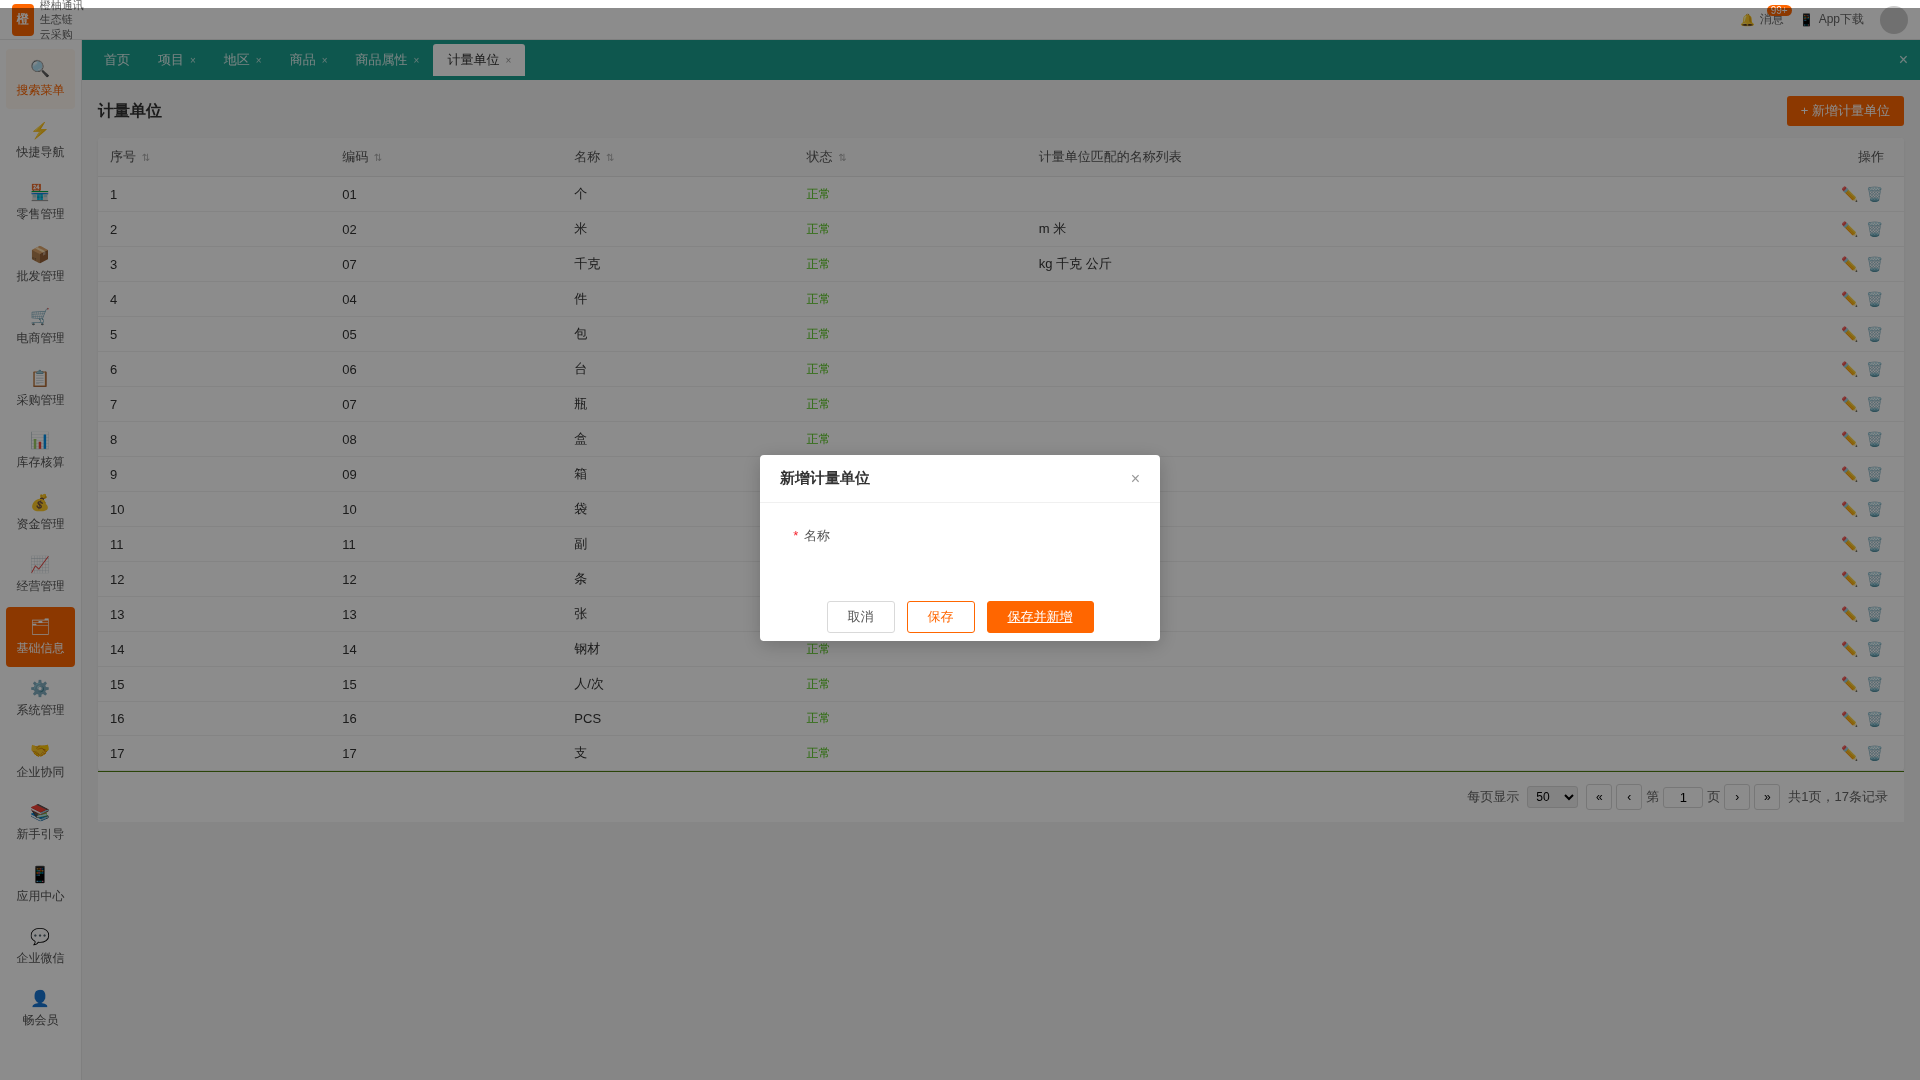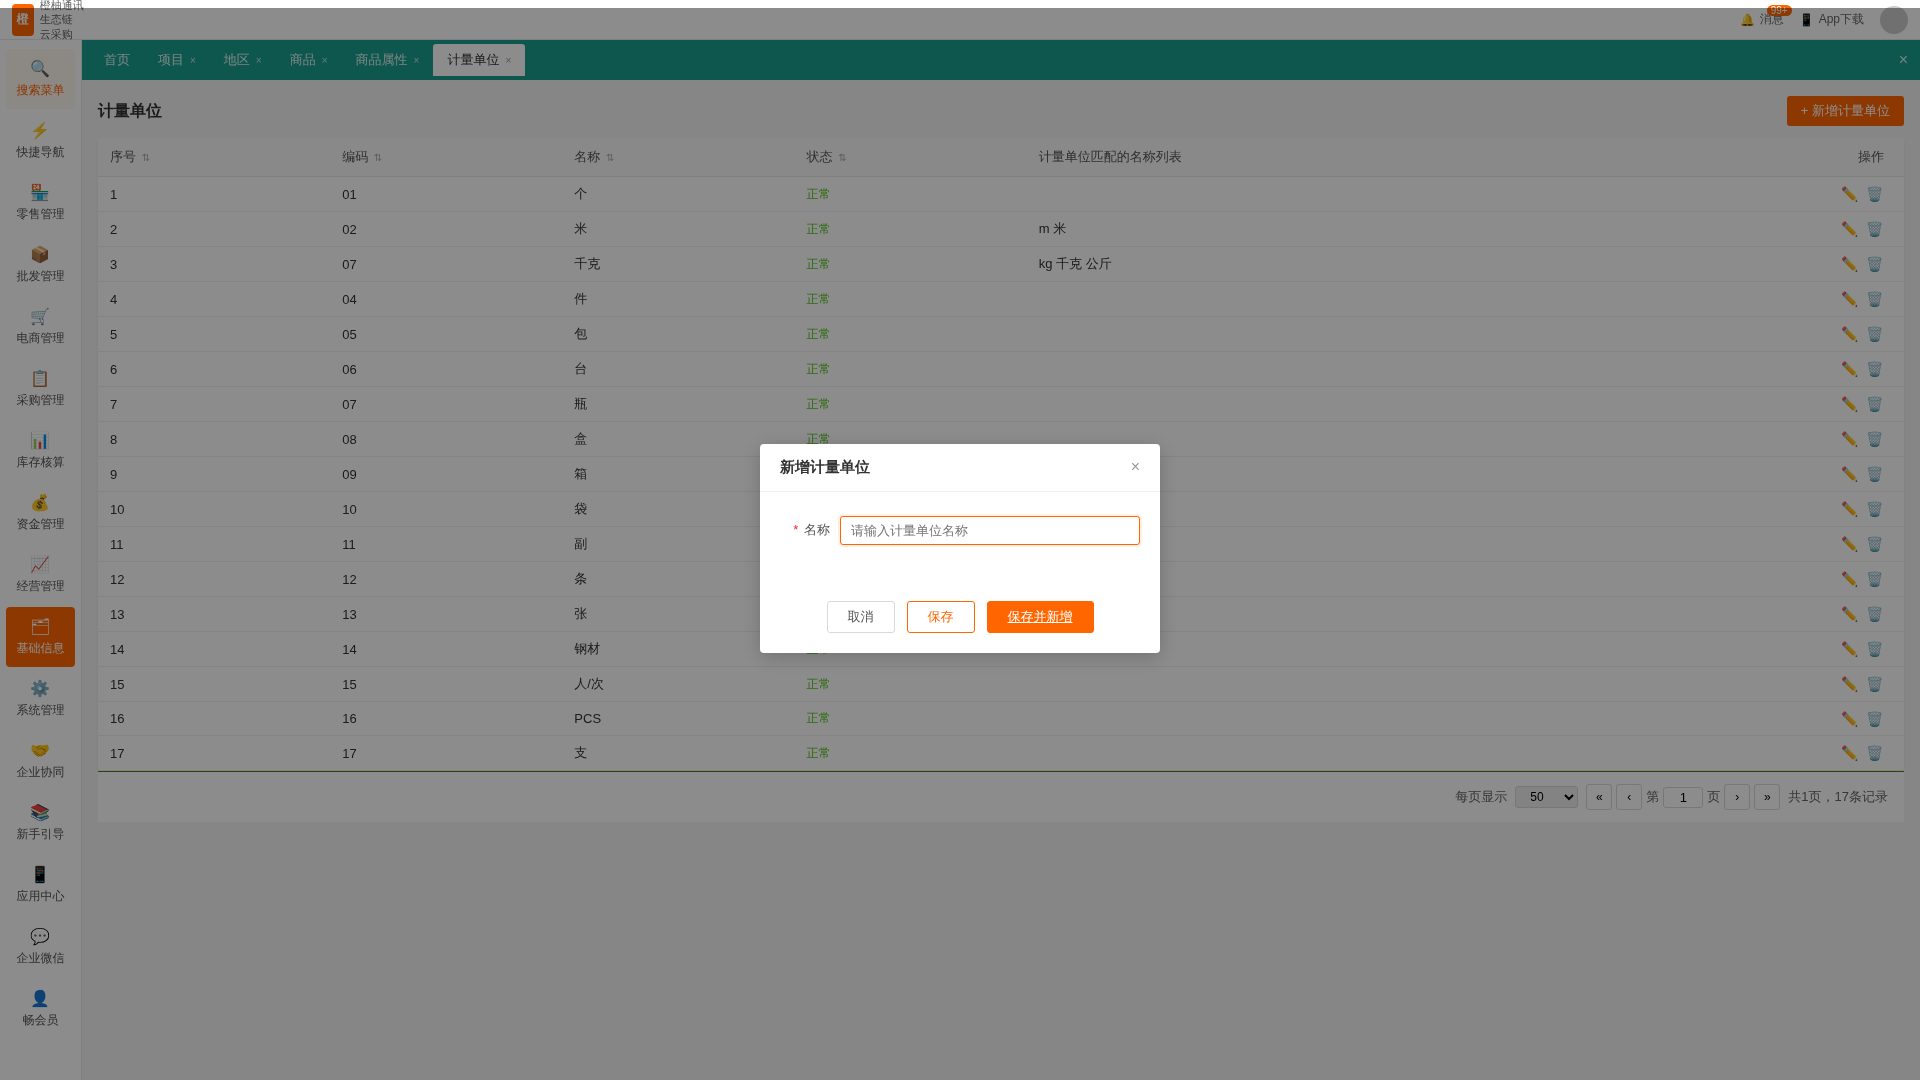--- a/index.html
+++ b/index.html
@@ -52,38 +52,38 @@
     th { padding: 10px 12px; text-align: left; font-weight: 500; color: #555; border-bottom: 1px solid #e8e8e8; font-size: 13px; white-space: nowrap; }
     th .sort-icon { color: #aaa; font-size: 10px; margin-left: 2px; }
     td { padding: 8px 12px; border-bottom: 1px solid #f0f0f0; font-size: 13px; color: #333; }
     .status-normal { color: #52c41a; font-size: 12px; }
     .action-btns { display: flex; gap: 8px; }
     .action-edit { color: #1890ff; cursor: pointer; font-size: 14px; }
     .action-delete { color: #999; cursor: pointer; font-size: 14px; }
 
     
     .pagination-bar { display: flex; align-items: center; justify-content: flex-end; padding: 12px 16px; background: #fff; border-top: 1px solid #4d7c0f; gap: 8px; font-size: 13px; color: #666; }
-    .per-page-select { border: 1px solid #d9d9d9; border-radius: 3px; padding: 2px 10px; font-size: 12px; cursor: pointer; }
+    .per-page-select { border: 1px solid #d9d9d9; border-radius: 3px; padding: 2px 4px; font-size: 12px; cursor: pointer; }
     .page-nav { display: flex; align-items: center; gap: 4px; }
     .page-btn { width: 26px; height: 26px; display: flex; align-items: center; justify-content: center; border: 1px solid #d9d9d9; border-radius: 3px; cursor: pointer; font-size: 12px; background: #fff; }
     .page-input { border: 1px solid #d9d9d9; border-radius: 3px; width: 40px; text-align: center; padding: 2px 4px; font-size: 13px; }
 
     
     .modal-overlay { position: fixed; top: 8px; left: 0; width: 1920px; height: 1080px; background: rgba(0,0,0,0.45); display: flex; align-items: center; justify-content: center; z-index: 1000; }
     .modal { background: #fff; border-radius: 4px; width: 400px; box-shadow: 0 4px 20px rgba(0,0,0,0.2); }
     .modal-header { display: flex; justify-content: space-between; align-items: center; padding: 14px 20px; border-bottom: 1px solid #f0f0f0; }
     .modal-title { font-size: 15px; font-weight: bold; color: #333; }
     .modal-close { cursor: pointer; color: #999; font-size: 16px; line-height: 1; }
     .modal-body { padding: 24px 20px; }
     .form-row { display: flex; align-items: center; margin-bottom: 20px; }
     .form-label { width: 60px; text-align: right; color: #555; font-size: 13px; padding-right: 10px; flex-shrink: 0; }
     .required-star { color: #f5222d; margin-right: 2px; }
     .form-input { flex: 1; border: 1px solid #d9d9d9; border-radius: 3px; padding: 6px 10px; font-size: 13px; outline: none; }
     .form-input.active-input { border-color: #f60; box-shadow: 0 0 0 2px rgba(255,102,0,0.1); }
-    .modal-footer { display: flex; justify-content: center; align-items: center; padding: 12px 20px 20px; gap: 12px; }
+    .modal-footer { display: flex; justify-content: center; align-items: center; padding: 12px 20px 8px; gap: 12px; }
     .btn-cancel { border: 1px solid #d9d9d9; background: #fff; color: #555; padding: 6px 20px; border-radius: 3px; cursor: pointer; font-size: 13px; }
     .btn-save { background: #fff; border: 1px solid #f60; color: #f60; padding: 6px 20px; border-radius: 3px; cursor: pointer; font-size: 13px; }
     .btn-save-new { background: #f60; border: 1px solid #f60; color: #fff; padding: 6px 20px; border-radius: 3px; cursor: pointer; font-size: 13px; text-decoration: underline; }
   </style>
 </head>
 <body>
 
 <div class="top-bar">
   <div class="top-bar-left">
     <div class="logo-area">
@@ -480,21 +480,20 @@
     <div class="modal-header">
       <span class="modal-title">新增计量单位</span>
       <span class="modal-close">×</span>
     </div>
     <div class="modal-body">
       <div class="form-row">
         <span class="form-label">
           <span class="required-star">*</span>
           名称
         </span>
-        <input class="form-input active-input" type="text" placeholder="请输入计量单位名称" style="">
       </div>
     </div>
     <div class="modal-footer">
       <button class="btn-cancel">取消</button>
       <button class="btn-save">保存</button>
       <button class="btn-save-new">保存并新增</button>
     </div>
   </div>
 </div>
 

